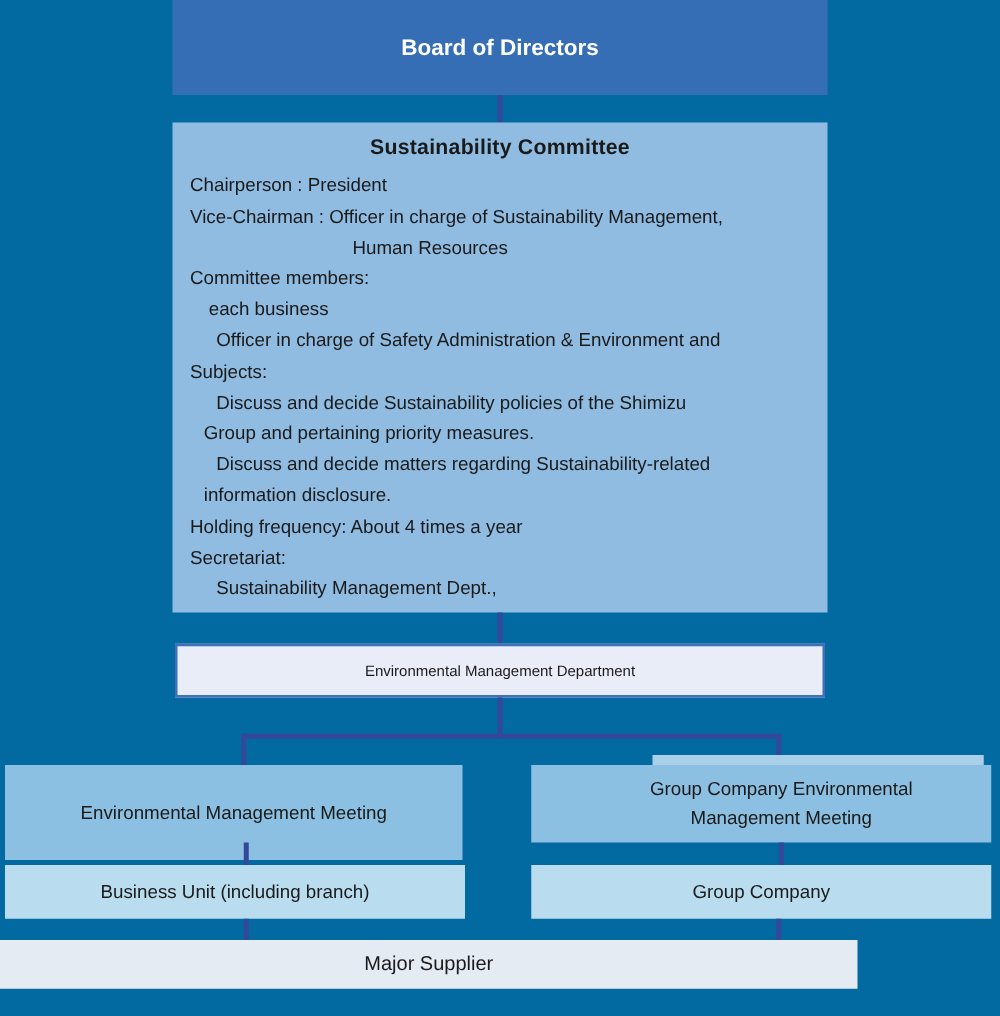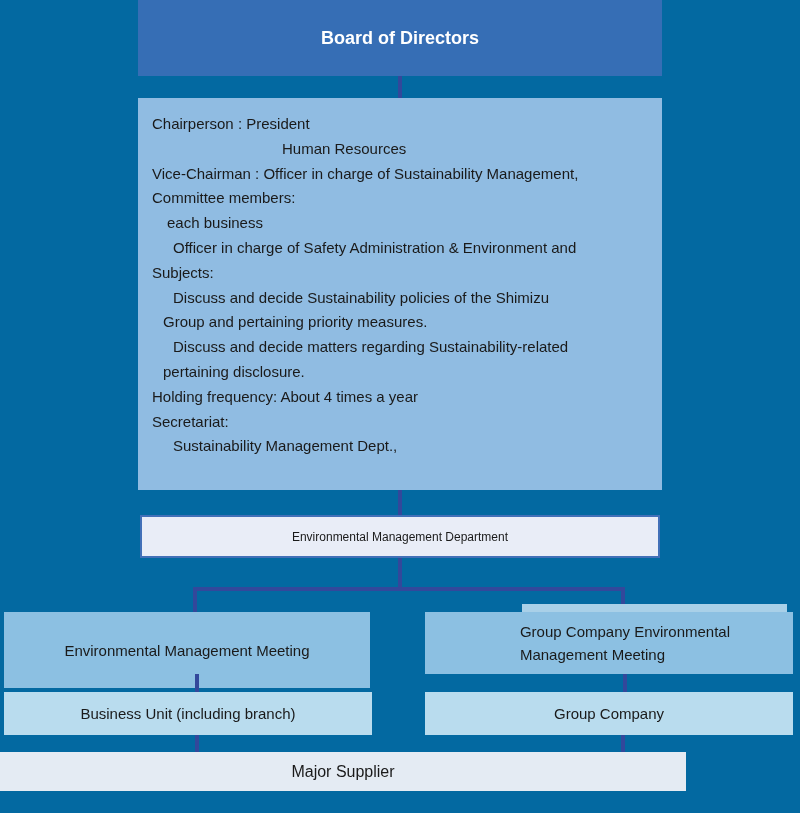--- a/index.html
+++ b/index.html
@@ -62,21 +62,21 @@
   .conn{background:var(--connector);}
 
   
   .meeting-box{
     background:var(--meeting-fill);
     display:flex;align-items:center;justify-content:center;
     font-size:15px;text-align:center;
   }
   .meeting-left{left:4px;top:612px;width:366px;height:76px;}
   .meeting-right{left:425px;top:612px;width:368px;height:62px;}
-  .meeting-right .two-line{display:inline-block;text-align:left;line-height:23px;margin-left:32px;}
+  .meeting-right .two-line{display:inline-block;text-align:center;line-height:23px;margin-left:32px;}
   .meeting-right-band{
     left:522px;top:604px;width:265px;height:9px;
     background:var(--meeting-fill-light);
   }
 
   .unit-box{
     background:var(--unit-fill);
     display:flex;align-items:center;justify-content:center;
     font-size:15px;text-align:center;
   }
@@ -95,32 +95,33 @@
 
 <div id="canvas">
 
   <div class="abs board-box">
     <span>Board of Directors</span>
   </div>
 
   <div class="abs conn" style="left:398px;top:76px;width:4px;height:22px;"></div>
 
   <div class="abs committee-box">
+    <div class="committee-title">Sustainability Committee</div>
     <div class="committee-body">
       <div class="c-line">Chairperson : President</div>
+      <div class="c-line">Vice-Chairman : Officer in charge of Sustainability Management,</div>
       <div class="c-line ind-hang">Human Resources</div>
-      <div class="c-line">Vice-Chairman : Officer in charge of Sustainability Management,</div>
       <div class="c-line">Committee members:</div>
       <div class="c-line ind-b">each business</div>
       <div class="c-line ind-a">Officer in charge of Safety Administration &amp; Environment and</div>
       <div class="c-line">Subjects:</div>
       <div class="c-line ind-a">Discuss and decide Sustainability policies of the Shimizu</div>
       <div class="c-line ind-c">Group and pertaining priority measures.</div>
       <div class="c-line ind-a">Discuss and decide matters regarding Sustainability-related</div>
-      <div class="c-line ind-c">pertaining disclosure.</div>
+      <div class="c-line ind-c">information disclosure.</div>
       <div class="c-line">Holding frequency: About 4 times a year</div>
       <div class="c-line">Secretariat:</div>
       <div class="c-line ind-a">Sustainability Management Dept.,</div>
     </div>
   </div>
 
   <div class="abs conn" style="left:398px;top:490px;width:4px;height:25px;"></div>
 
   <div class="abs department-box">
     <span>Environmental Management Department</span>

